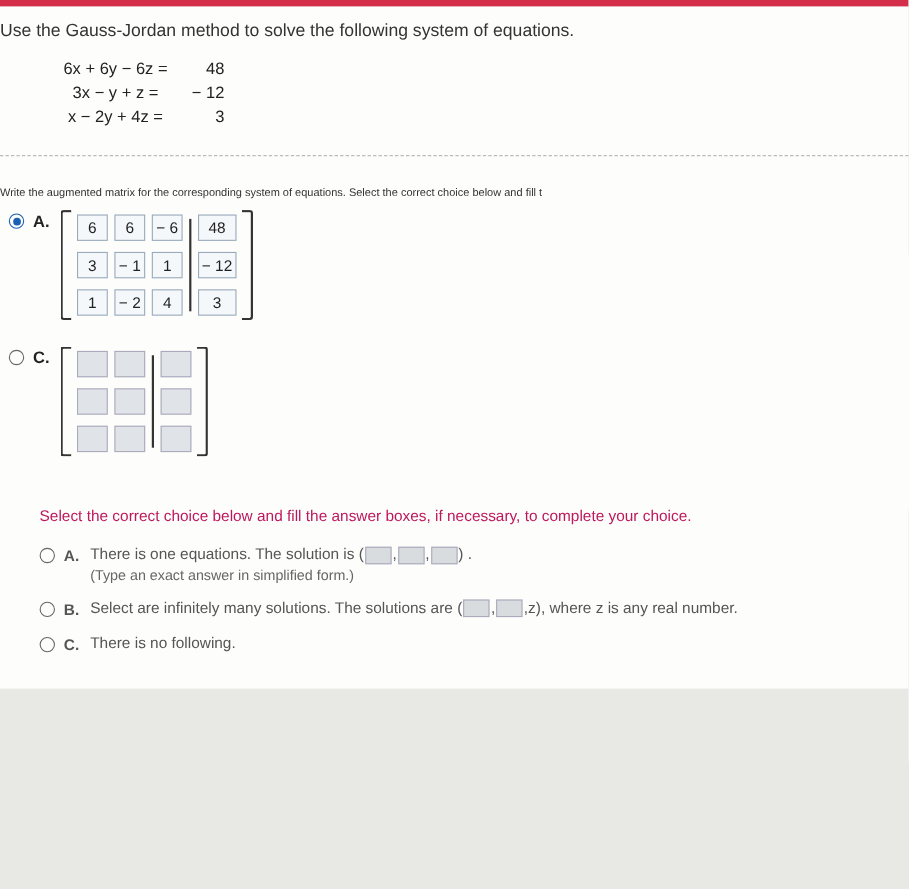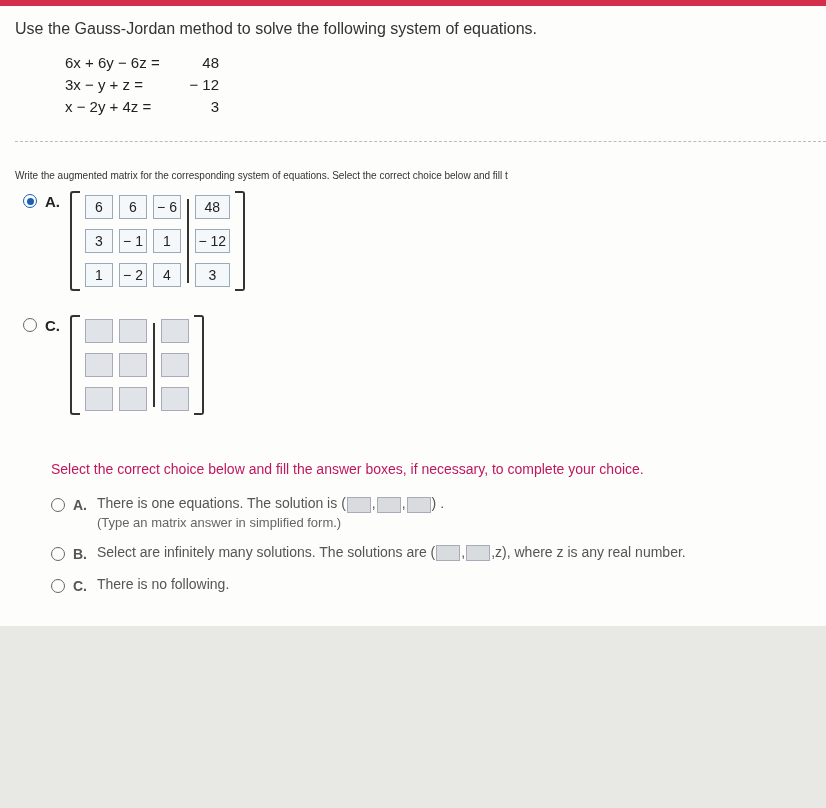--- a/index.html
+++ b/index.html
@@ -1,22 +1,22 @@
 <!DOCTYPE html>
 <html><head>
 <meta charset="utf-8">
 <style>
 *{box-sizing:border-box;margin:0;padding:0}
 body{font-family:Arial,Helvetica,sans-serif;font-size:15px;color:#222;background:#e8e8e5;width:826px;height:808px;overflow:hidden}
 .topbar{height:6px;background:#d32f4a}
-.page{background:#fdfdfc;padding:14px 0 0 15px;min-height:400px}
+.page{background:#fdfdfc;padding:14px 0 0 0;min-height:400px}
 .question{font-size:16px;color:#333;margin-bottom:14px}
 .equations{font-family:Arial;font-size:15px;margin-left:50px;line-height:1.45;margin-bottom:24px}
 .eq-row{display:flex}
-.eq-l{width:110px;text-align:left}
+.eq-l{width:110px;text-align:center}
 .eq-r{width:40px;text-align:right;margin-left:4px}
 hr.dash{border:none;border-top:1px dashed #bbb;margin:0 0 28px 0}
 .sub-q{font-size:10px;color:#333;margin-bottom:10px}
 .choices{margin-left:8px}
 .choice{display:flex;align-items:flex-start;margin-bottom:24px}
 .radio{width:14px;height:14px;border:1.5px solid #666;border-radius:50%;margin-top:3px;margin-right:8px;display:flex;align-items:center;justify-content:center;flex-shrink:0}
 .radio.sel::after{content:"";width:7px;height:7px;background:#1a5fb4;border-radius:50%}
 .radio.sel{border-color:#1a5fb4}
 .letter{font-weight:bold;margin-right:10px;margin-top:2px}
 .matrix{display:flex;align-items:stretch}
@@ -126,21 +126,21 @@
 
   <div class="section2">
     <div class="sub-q2">Select the correct choice below and fill the answer boxes, if necessary, to complete your choice.</div>
 
     <div class="choice2">
       <div class="radio"></div>
       <div class="letter">A.</div>
       <div>
         <span>There is one equations. The solution is </span>
         <span>(</span><span class="smallbox"></span>,<span class="smallbox"></span>,<span class="smallbox"></span><span>)</span><span> .</span>
-        <div class="hint">(Type an matrix answer in simplified form.)</div>
+        <div class="hint">(Type an exact answer in simplified form.)</div>
       </div>
     </div>
 
     <div class="choice2">
       <div class="radio"></div>
       <div class="letter">B.</div>
       <div>
         <span>Select are infinitely many solutions. The solutions are </span>
         <span>(</span><span class="smallbox"></span>,<span class="smallbox"></span><span>,z</span><span>)</span><span>, where z is any real number.</span>
       </div>

